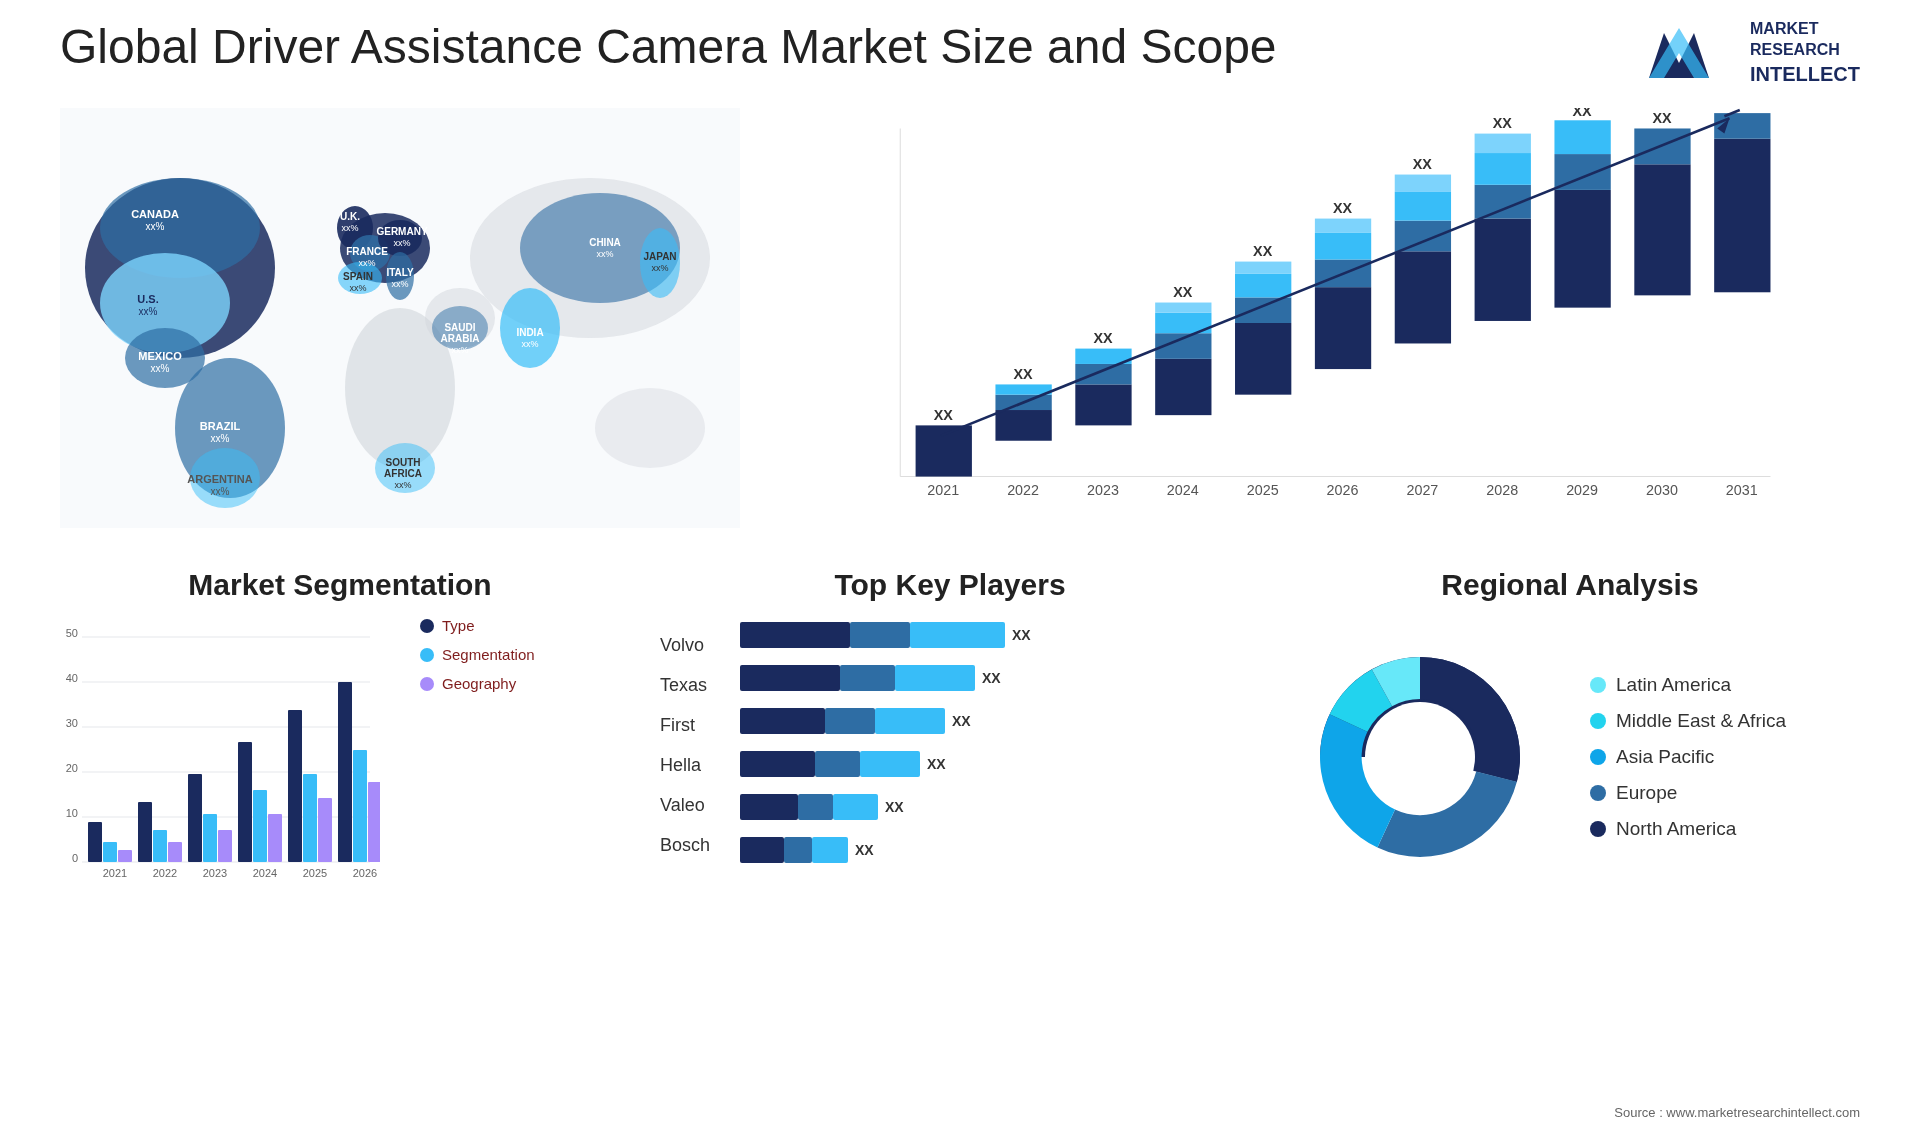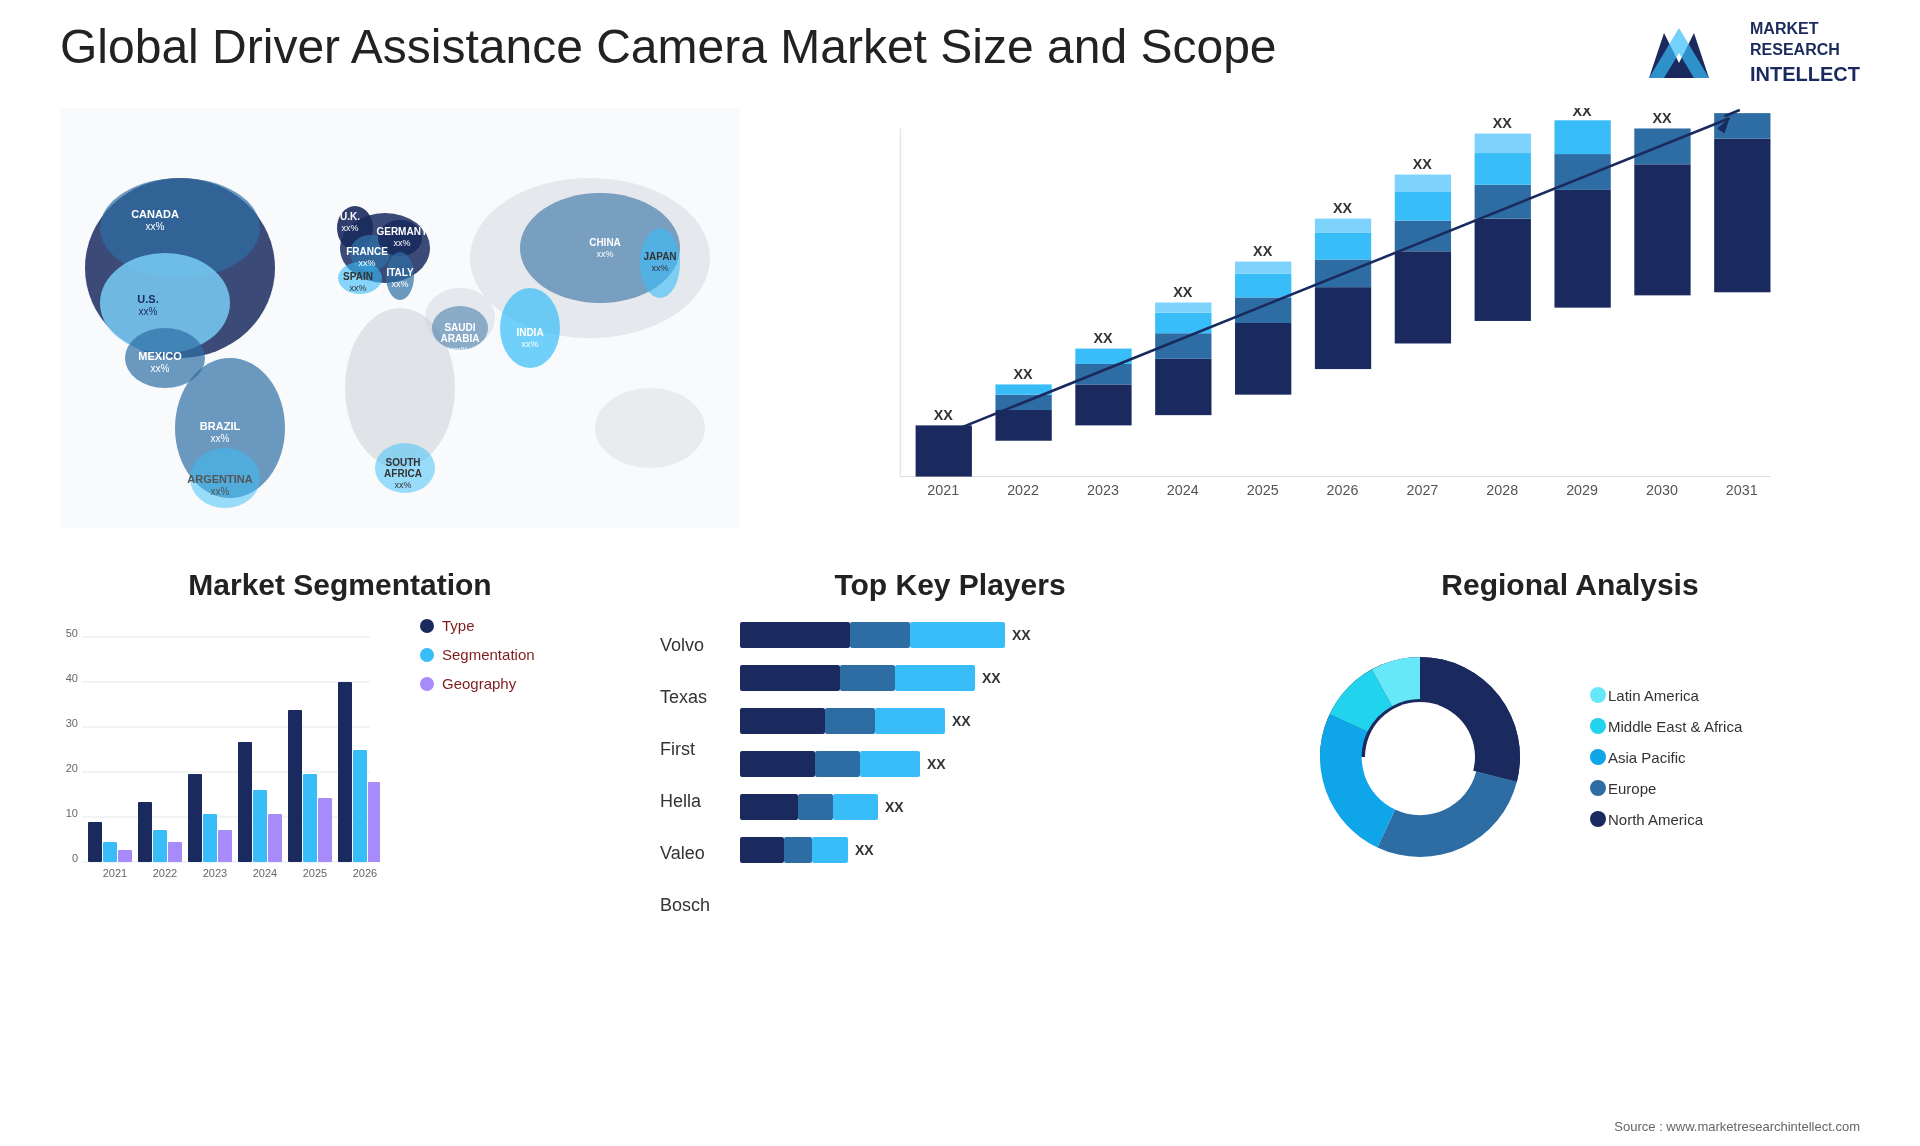--- a/index.html
+++ b/index.html
@@ -122,21 +122,21 @@
     }
 
     
     .players-list {
       display: flex;
       gap: 30px;
     }
     .player-names {
       display: flex;
       flex-direction: column;
-      gap: 16px;
+      gap: 4px;
       padding-top: 10px;
     }
     .player-name {
       font-size: 18px;
       color: #333;
       height: 36px;
       display: flex;
       align-items: center;
     }
 
@@ -148,37 +148,37 @@
       margin-top: 10px;
     }
     .donut-legend {
       display: flex;
       flex-direction: column;
       gap: 14px;
     }
     .donut-legend-item {
       display: flex;
       align-items: center;
-      gap: 2px;
-      font-size: 15px;
+      gap: 10px;
+      font-size: 19px;
       color: #333;
     }
     .donut-legend-color {
       width: 16px;
       height: 16px;
       border-radius: 50%;
       flex-shrink: 0;
     }
 
     .source-text {
       font-size: 13px;
       color: #666;
       text-align: right;
       position: absolute;
-      bottom: 12px;
+      bottom: 26px;
       right: 60px;
     }
   </style>
 </head>
 <body>
 
 <div class="page-container">
 
   <div class="header">
     <h1 class="main-title">Global Driver Assistance Camera Market Size and Scope</h1>

